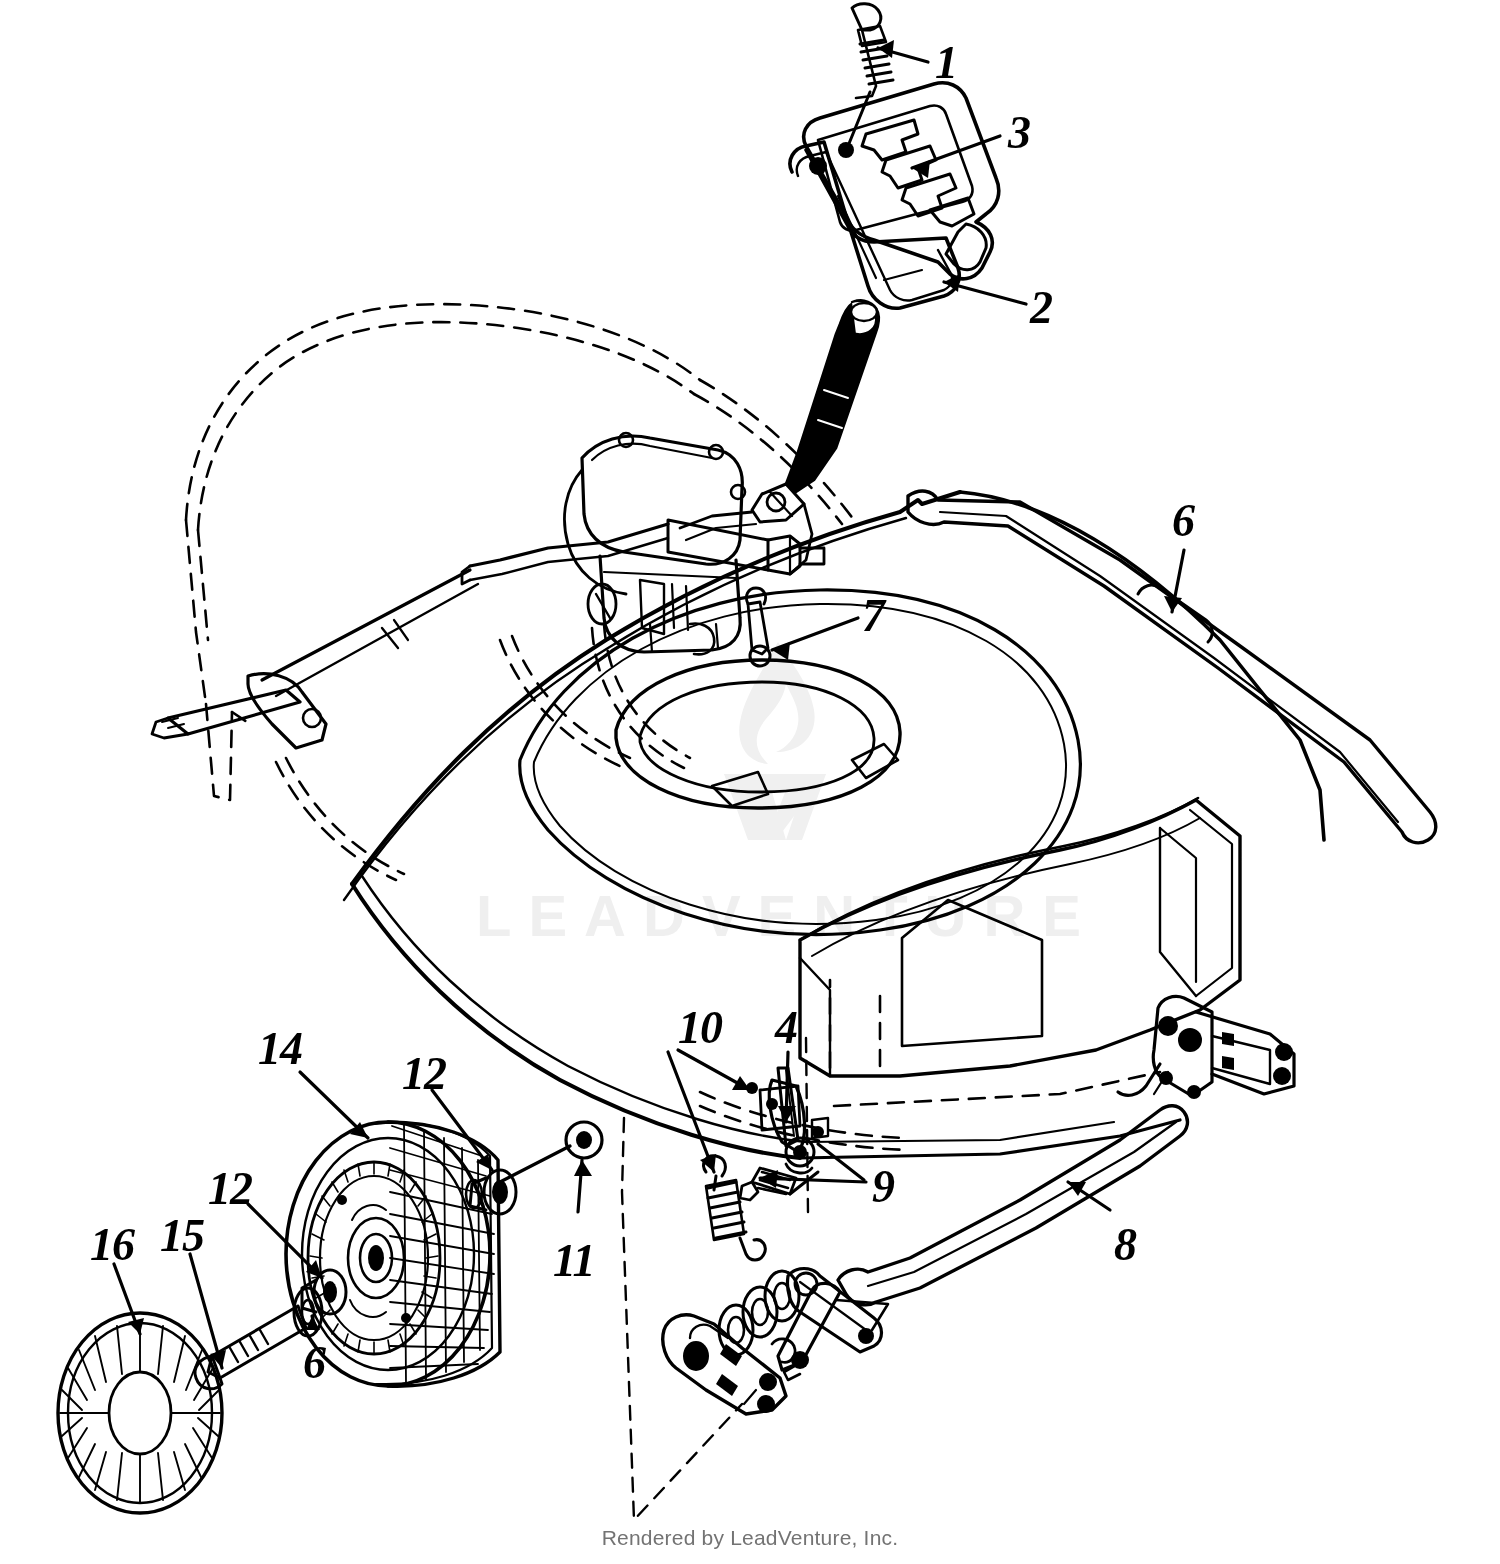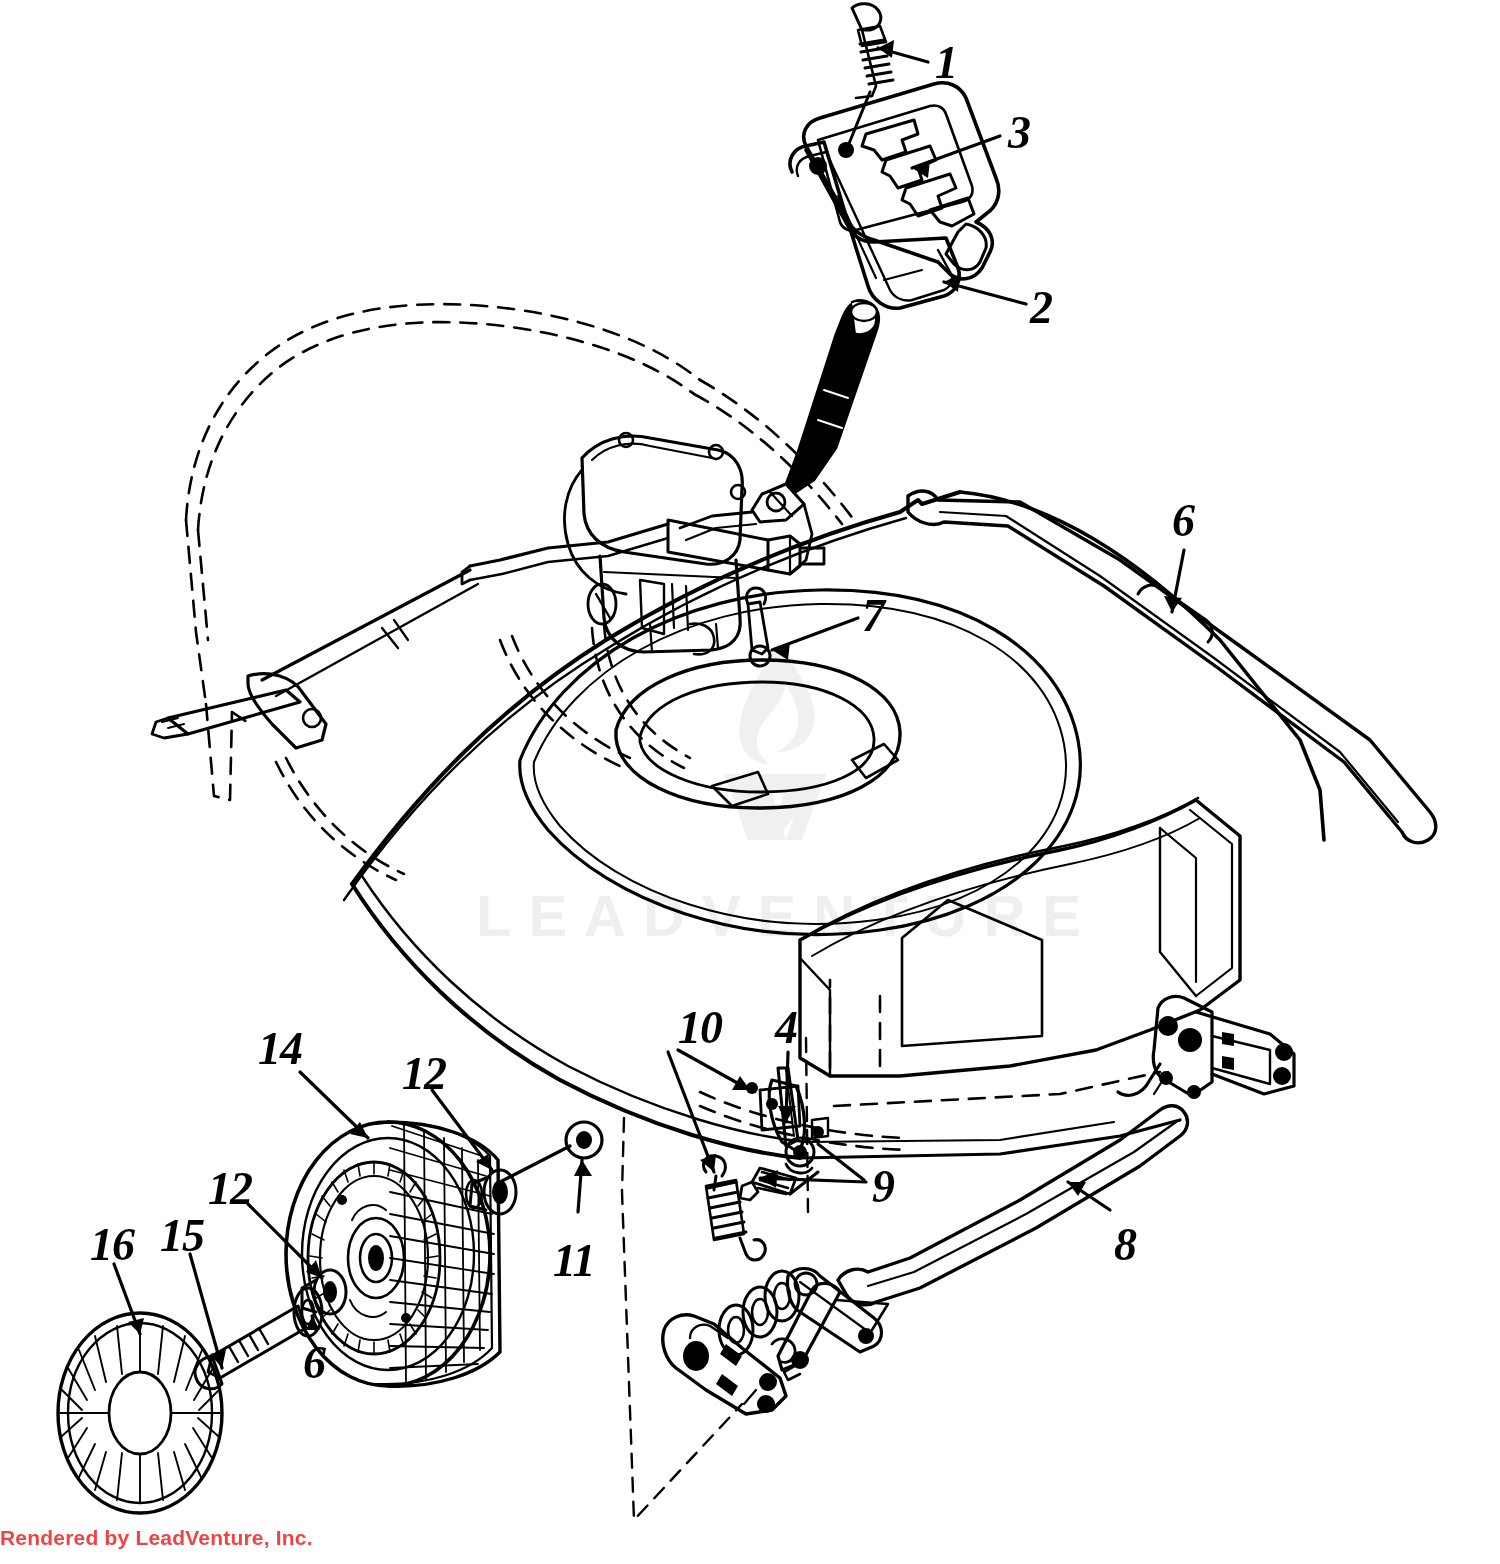--- a/index.html
+++ b/index.html
@@ -35,26 +35,25 @@
     line-height: 1;
     letter-spacing: -1px;
     user-select: none;
     white-space: nowrap;
   }
   #footer {
     position: absolute;
     left: 0;
     right: 0;
     bottom: 14px;
-    text-align: left;
+    text-align: center;
     font-family: "Liberation Sans", sans-serif;
     font-size: 21px;
-    color: #ef4444;
+    color: #737373;
     letter-spacing: 0.2px;
-    font-weight: bold;
   }
   .wm-text {
     position: absolute;
     font-family: "Liberation Sans", sans-serif;
     font-weight: 700;
     font-size: 58px;
     letter-spacing: 17px;
     color: #efefef;
     user-select: none;
     white-space: nowrap;

